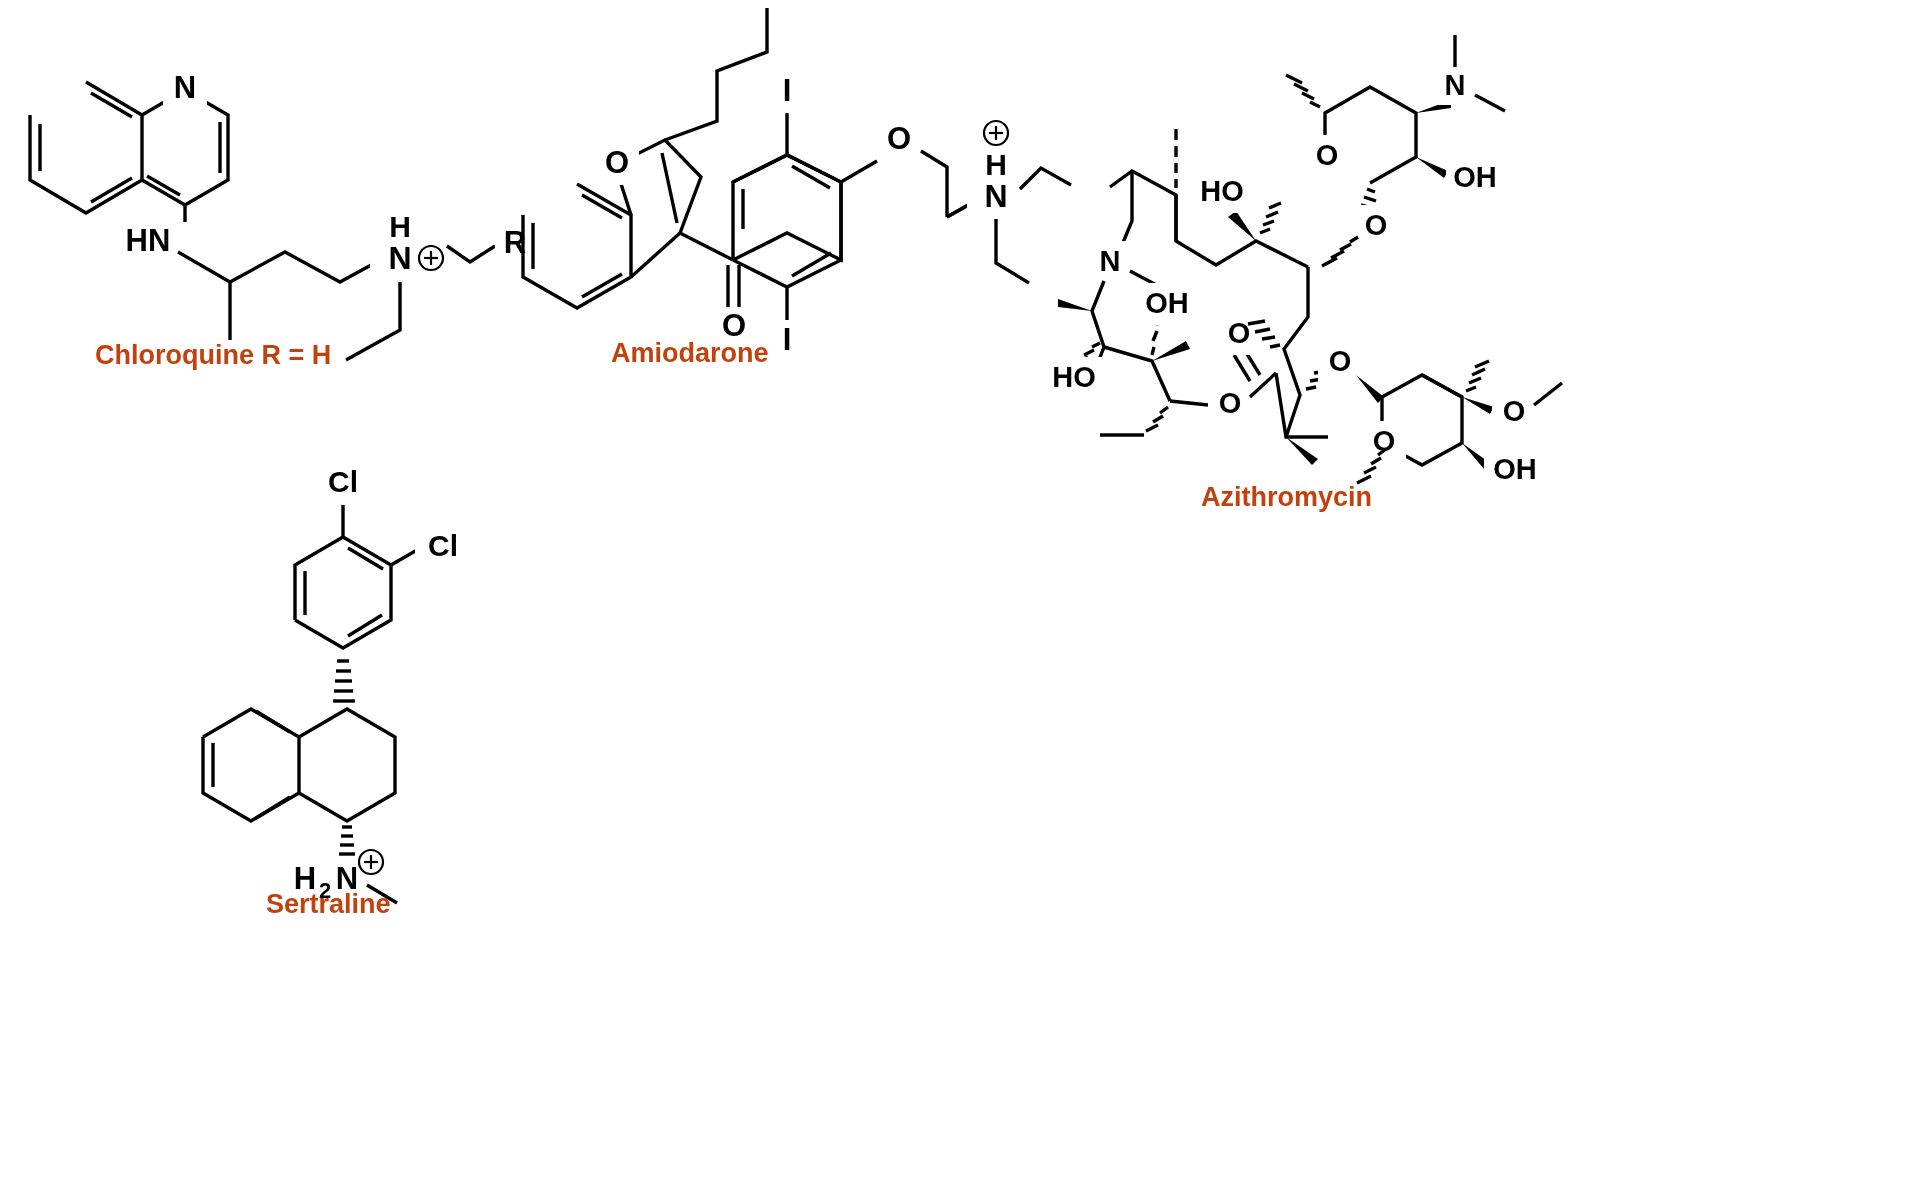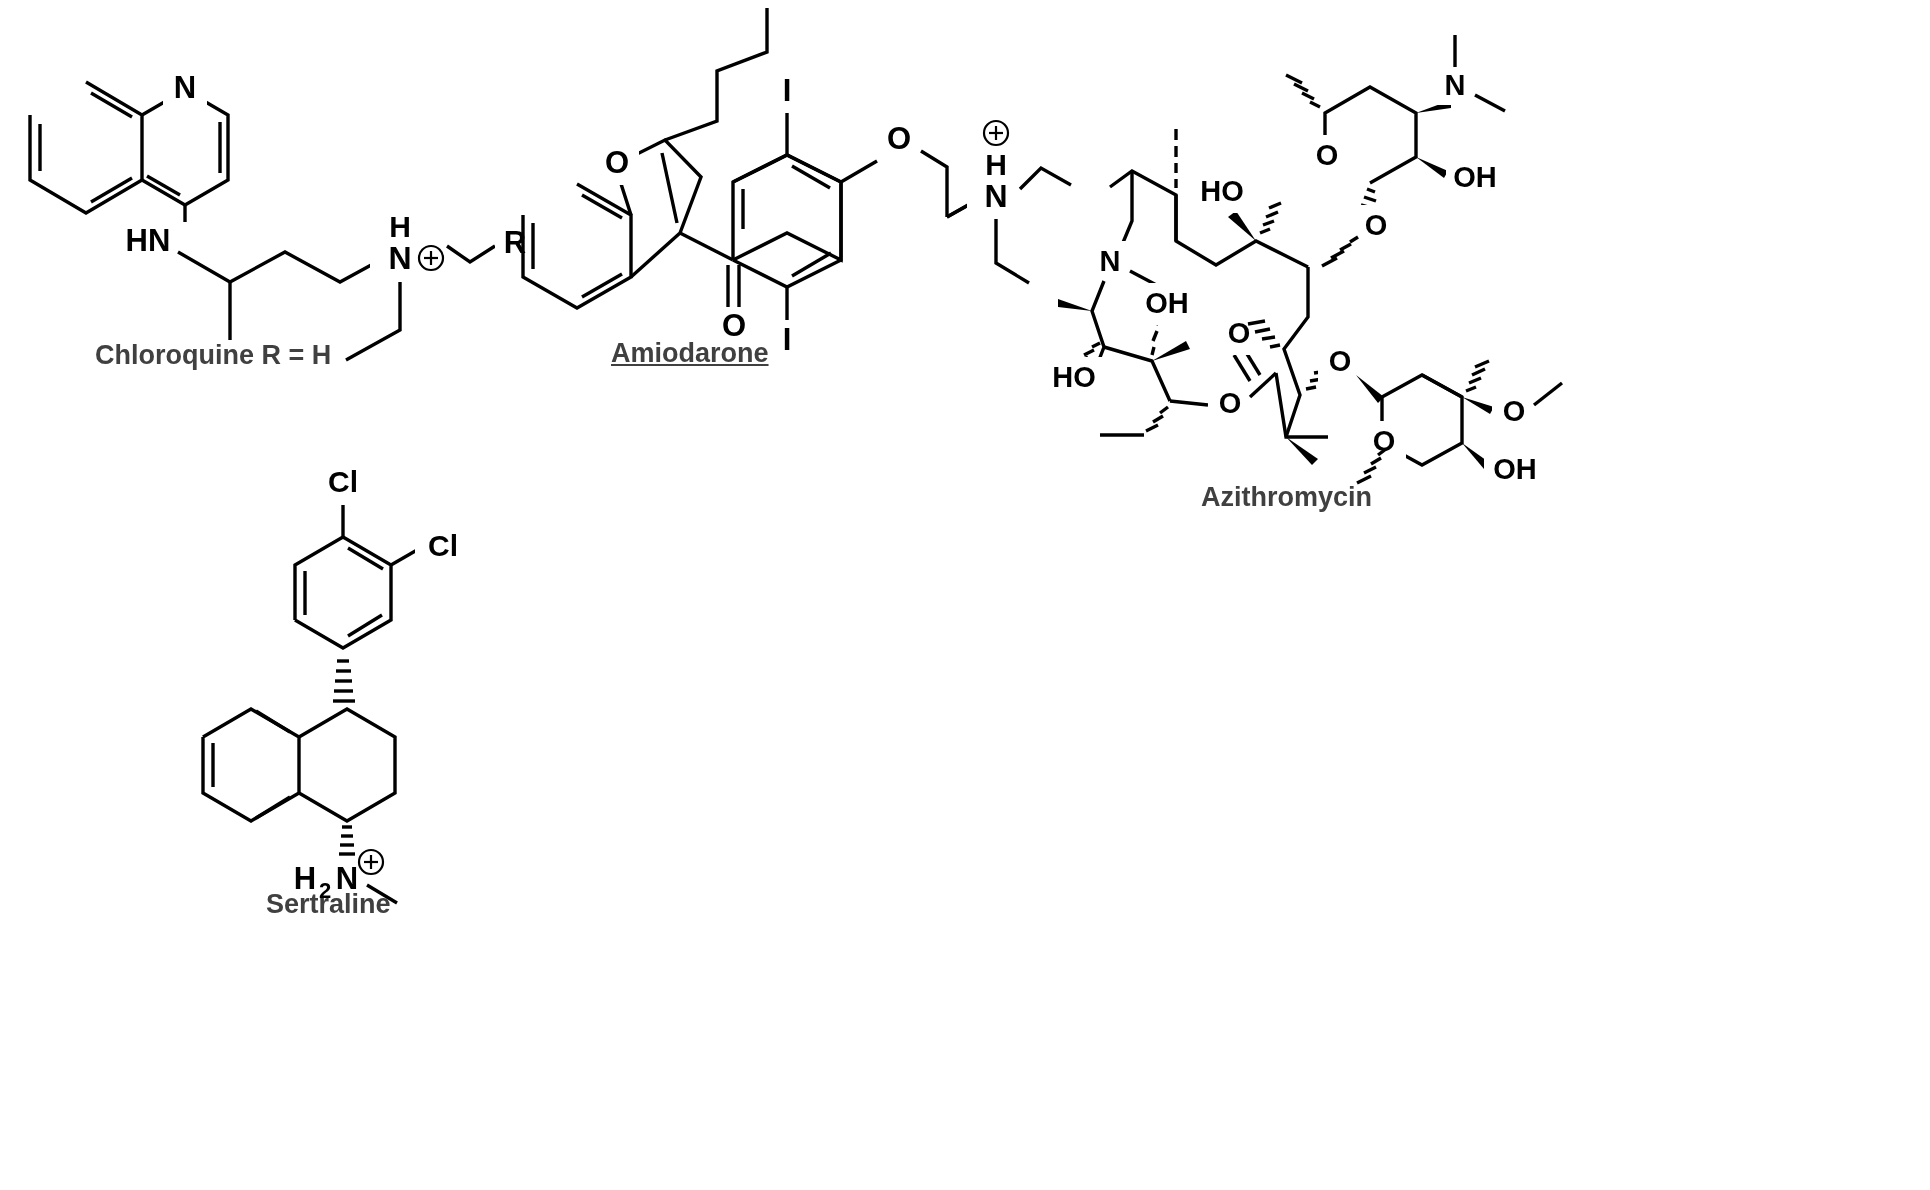--- a/index.html
+++ b/index.html
@@ -54,21 +54,21 @@
     stroke-width: 2.2;
   }
   svg.struct line.chgline {
     stroke: #000000;
     stroke-width: 2.2;
   }
   .mol-label {
     position: absolute;
     font-family: "Liberation Sans", sans-serif;
     font-weight: bold;
-    color: #404040;
+    color: #c2410c;
     white-space: pre;
     line-height: 1.38;
   }
 </style>
 </head>
 <body>
 
 <div class="canvas">
 
   <svg class="struct" style="left:0px; top:0px; width:520px; height:420px;" viewBox="0 0 520 420">
@@ -160,21 +160,21 @@
     <text class="atom" x="491" y="144" font-size="32">N</text>
     <circle class="chg" cx="491" cy="78" r="12"></circle>
     <line class="chgline" x1="484" y1="78" x2="498" y2="78"></line>
     <line class="chgline" x1="491" y1="71" x2="491" y2="85"></line>
 
     <polyline class="bond" points="515,134 536,113 566,130"></polyline>
 
     <polyline class="bond" points="491,164 491,208 524,228"></polyline>
   </svg>
 
-  <div class="mol-label" style="left:611px; top:335px; font-size:27px;text-decoration:underline;">Amiodarone</div>
+  <div class="mol-label" style="left:611px; top:335px; font-size:27px;">Amiodarone</div>
 
   <svg class="struct" style="left:1060px; top:45px; width:500px; height:420px;" viewBox="0 0 500 420">
 
     <polyline class="bond" points="265,112 265,68 310,42 356,68 356,112 310,138"></polyline>
 
     <rect x="245" y="90" width="44" height="42" fill="#ffffff"></rect>
     <text class="atom" x="267" y="112" font-size="29">O</text>
 
     <g class="hashline">
       <line x1="260" y1="62" x2="250" y2="57"></line>

